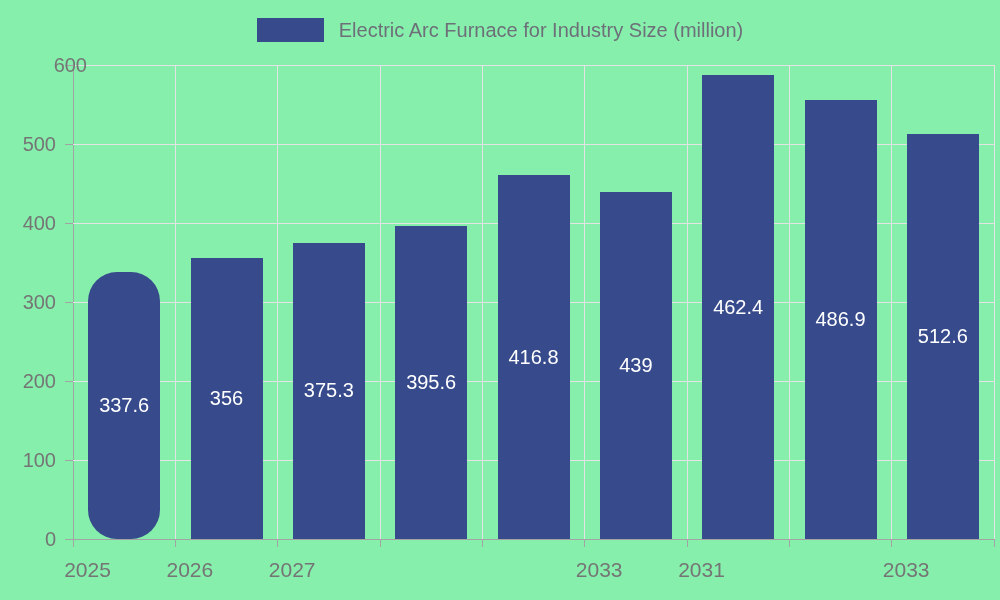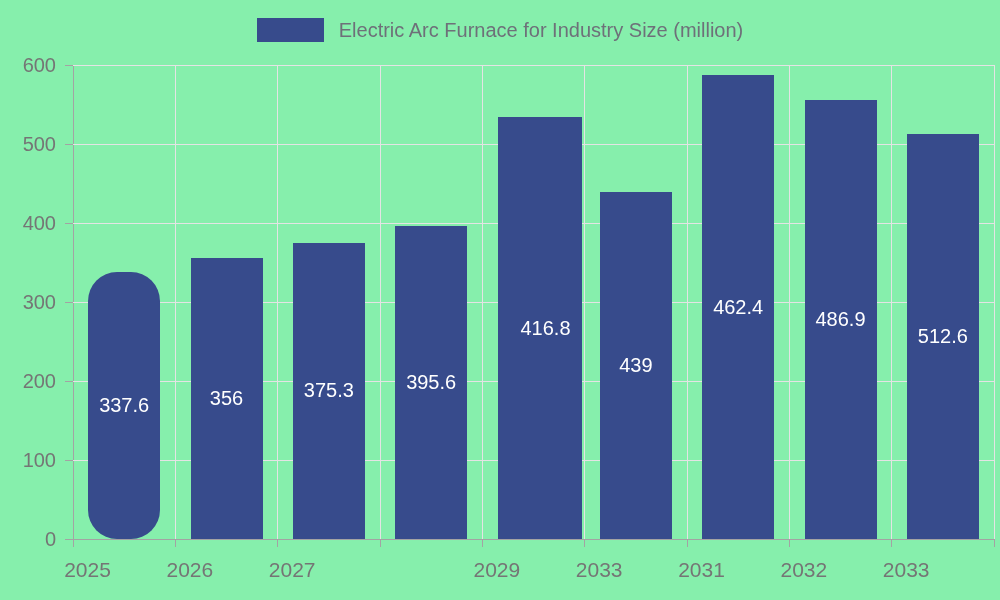--- a/index.html
+++ b/index.html
@@ -142,21 +142,21 @@
       <div class="ytick" style="top: 236.5px;"></div>
       <div class="ylabel" style="top: 224px;">300</div>
       <div class="hgrid" style="top: 157.5px;"></div>
       <div class="ytick" style="top: 157.5px;"></div>
       <div class="ylabel" style="top: 145px;">400</div>
       <div class="hgrid" style="top: 78.5px;"></div>
       <div class="ytick" style="top: 78.5px;"></div>
       <div class="ylabel" style="top: 66px;">500</div>
       <div class="hgrid" style="top: -0.5px;"></div>
       <div class="ytick" style="top: -0.5px;"></div>
-      <div class="ylabel" style="top: -13px;">600</div>
+      <div class="ylabel" style="top: -13px; padding-left: 31px;">600</div>
       <div class="xtick" style="left: -0.5px;"></div>
       <div class="vgrid" style="left: 101.833px;"></div>
       <div class="xtick" style="left: 101.833px;"></div>
       <div class="vgrid" style="left: 204.167px;"></div>
       <div class="xtick" style="left: 204.167px;"></div>
       <div class="vgrid" style="left: 306.5px;"></div>
       <div class="xtick" style="left: 306.5px;"></div>
       <div class="vgrid" style="left: 408.833px;"></div>
       <div class="xtick" style="left: 408.833px;"></div>
       <div class="vgrid" style="left: 511.167px;"></div>
@@ -177,35 +177,33 @@
         <span class="bar-value">356</span>
       </div>
       <div class="xlabel" style="left: 93.5px; top: 492px;">2026</div>
       <div class="bar" style="left: 219.833px; width: 72px; height: 296.487px;">
         <span class="bar-value">375.3</span>
       </div>
       <div class="xlabel" style="left: 195.833px; top: 492px;">2027</div>
       <div class="bar" style="left: 322.167px; width: 72px; height: 312.524px;">
         <span class="bar-value">395.6</span>
       </div>
-      <div class="bar" style="left: 424.5px; width: 72px; height: 422px; padding-left: 12px;">
+      <div class="bar" style="left: 424.5px; width: 72px; height: 364px;">
         <span class="bar-value">416.8</span>
       </div>
-      <div class="xlabel" style="left: 400.5px; top: 492px;">2029</div>
       <div class="bar" style="left: 526.833px; width: 72px; height: 346.81px;">
         <span class="bar-value">439</span>
       </div>
       <div class="xlabel" style="left: 502.833px; top: 492px;">2033</div>
       <div class="bar" style="left: 629.167px; width: 72px; height: 464px;">
         <span class="bar-value">462.4</span>
       </div>
       <div class="xlabel" style="left: 605.167px; top: 492px;">2031</div>
       <div class="bar" style="left: 731.5px; width: 72px; height: 439px;">
         <span class="bar-value">486.9</span>
       </div>
-      <div class="xlabel" style="left: 707.5px; top: 492px;">2032</div>
       <div class="bar" style="left: 833.833px; width: 72px; height: 404.954px;">
         <span class="bar-value">512.6</span>
       </div>
       <div class="xlabel" style="left: 809.833px; top: 492px;">2033</div>
     </div>
 
 </div>
 
 </body></html>

